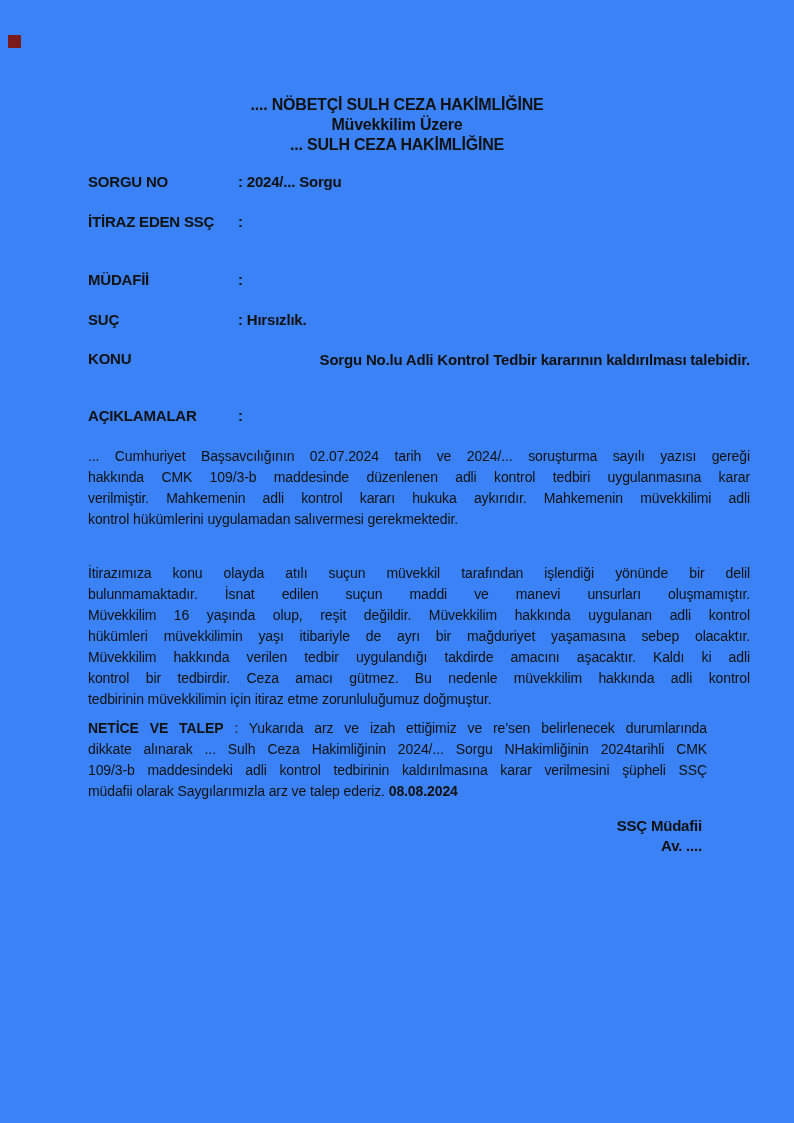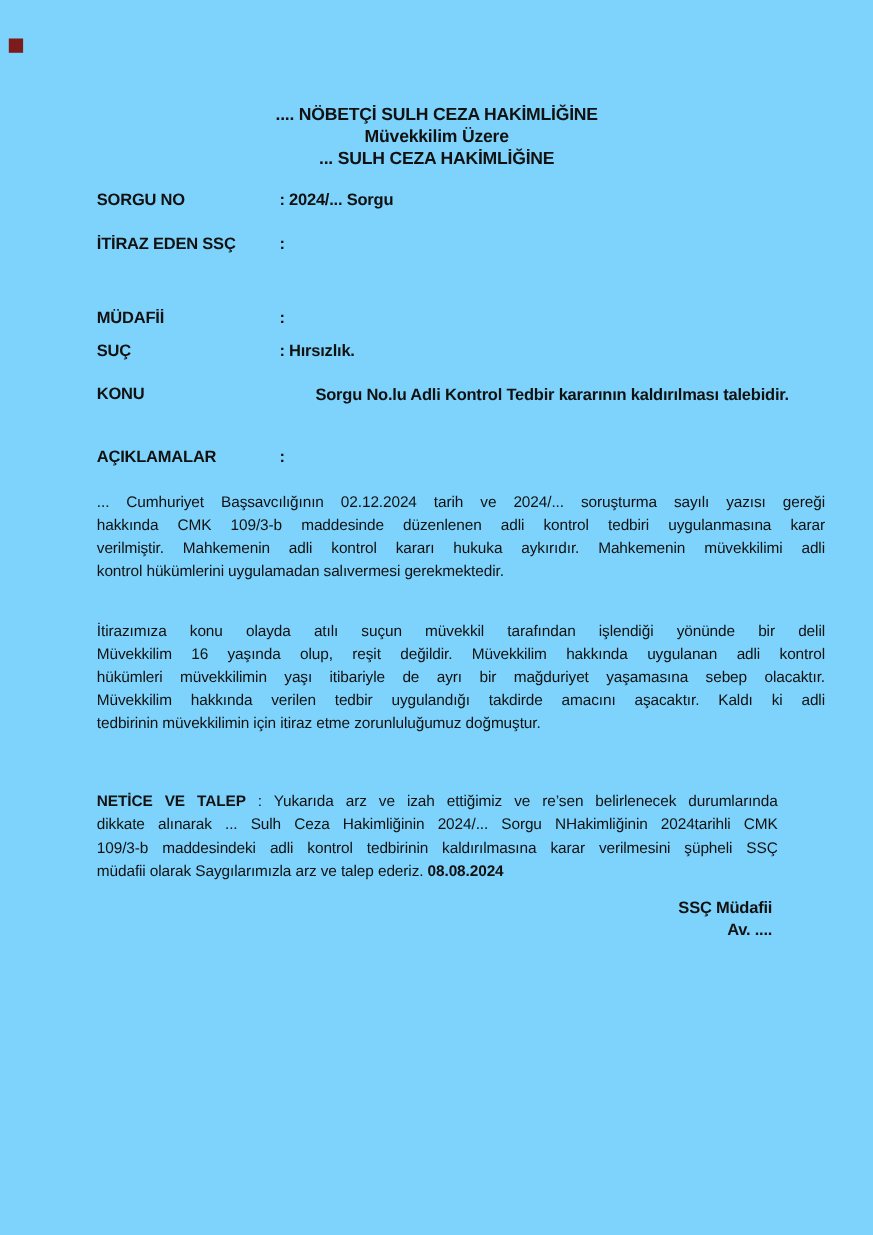--- a/index.html
+++ b/index.html
@@ -1,64 +1,63 @@
 <!DOCTYPE html>
 <html lang="tr"><head>
 <meta charset="utf-8">
 <style>
   html,body { margin:0; padding:0; background:#ffffff; }
   .page {
     position:relative;
     width:794px; height:1123px;
-    background:#7dd3fc;
+    background:#3b82f6;
     font-family:"Liberation Sans", sans-serif;
     color:#111111;
     overflow:hidden;
   }
   .marker {
     position:absolute; left:8px; top:35px;
     width:13px; height:13px;
     background:#7b1b1b;
   }
   .header {
     position:absolute; top:95px; left:0; width:794px;
     text-align:center; font-weight:700;
     font-size:16px; line-height:20px;
     letter-spacing:-0.2px;
   }
   .frow {
     position:absolute; left:88px; width:662px;
     display:flex; align-items:flex-start;
     font-weight:700; font-size:15px; line-height:20px;
     letter-spacing:-0.2px;
-    gap:16px;
   }
   .frow .lbl { width:150px; flex:none; }
   .frow .val { flex:1; }
   .val2 { line-height:21px; }
   .val2 .vl1 { text-align:justify; text-align-last:justify; }
-  .val2 .vl2 { text-align:center; }
+  .val2 .vl2 { text-align:right; }
   .para {
     position:absolute; left:88px; width:662px;
     font-size:14px; line-height:21px;
     letter-spacing:-0.1px;
   }
   .para-narrow { width:619px; }
   .jline { text-align:justify; text-align-last:justify; }
   .jlast { text-align:justify; text-align-last:left; }
   .b { font-weight:700; }
   .signature {
     position:absolute; top:816px; right:92px;
     text-align:right; font-weight:700;
     font-size:15px; line-height:20px;
     letter-spacing:-0.2px;
   }
   #row-sorgu { top:172px; }
   #row-itiraz { top:212px; }
-  #row-mudafii { top:280px; }
+  #row-mudafii { top:270px; }
   #row-suc { top:310px; }
   #row-konu { top:349px; }
   #row-aciklamalar { top:406px;justify-content:space-between; }
   #para1 { top:446px; }
   #para2 { top:563px; }
   #para3 { top:718px; }
 </style>
 </head>
 <body>
 
@@ -98,31 +97,33 @@
       <div class="vl2">Sorgu No.lu Adli Kontrol Tedbir kararının kaldırılması talebidir.</div>
     </div>
   </div>
 
   <div class="frow" id="row-aciklamalar">
     <div class="lbl">AÇIKLAMALAR</div>
     <div class="val">:</div>
   </div>
 
   <div class="para" id="para1">
-    <div class="jline">... Cumhuriyet Başsavcılığının 02.12.2024 tarih ve 2024/... soruşturma sayılı yazısı gereği</div>
+    <div class="jline">... Cumhuriyet Başsavcılığının 02.07.2024 tarih ve 2024/... soruşturma sayılı yazısı gereği</div>
     <div class="jline">hakkında CMK 109/3-b maddesinde düzenlenen adli kontrol tedbiri uygulanmasına karar</div>
     <div class="jline">verilmiştir. Mahkemenin adli kontrol kararı hukuka aykırıdır. Mahkemenin müvekkilimi adli</div>
     <div class="jlast">kontrol hükümlerini uygulamadan salıvermesi gerekmektedir.</div>
   </div>
 
   <div class="para" id="para2">
     <div class="jline">İtirazımıza konu olayda atılı suçun müvekkil tarafından işlendiği yönünde bir delil</div>
+    <div class="jline">bulunmamaktadır. İsnat edilen suçun maddi ve manevi unsurları oluşmamıştır.</div>
     <div class="jline">Müvekkilim 16 yaşında olup, reşit değildir. Müvekkilim hakkında uygulanan adli kontrol</div>
     <div class="jline">hükümleri müvekkilimin yaşı itibariyle de ayrı bir mağduriyet yaşamasına sebep olacaktır.</div>
     <div class="jline">Müvekkilim hakkında verilen tedbir uygulandığı takdirde amacını aşacaktır. Kaldı ki adli</div>
+    <div class="jline">kontrol bir tedbirdir. Ceza amacı gütmez. Bu nedenle müvekkilim hakkında adli kontrol</div>
     <div class="jlast">tedbirinin müvekkilimin için itiraz etme zorunluluğumuz doğmuştur.</div>
   </div>
 
   <div class="para para-narrow" id="para3">
     <div class="jline"><span class="b">NETİCE VE TALEP</span><span>  : Yukarıda arz ve izah ettiğimiz ve re’sen belirlenecek durumlarında</span></div>
     <div class="jline">dikkate alınarak ... Sulh Ceza Hakimliğinin 2024/... Sorgu NHakimliğinin 2024tarihli CMK</div>
     <div class="jline">109/3-b maddesindeki adli kontrol tedbirinin kaldırılmasına karar verilmesini şüpheli SSÇ</div>
     <div class="jlast"><span>müdafii olarak Saygılarımızla arz ve talep ederiz. </span><span class="b">08.08.2024</span></div>
   </div>
 

